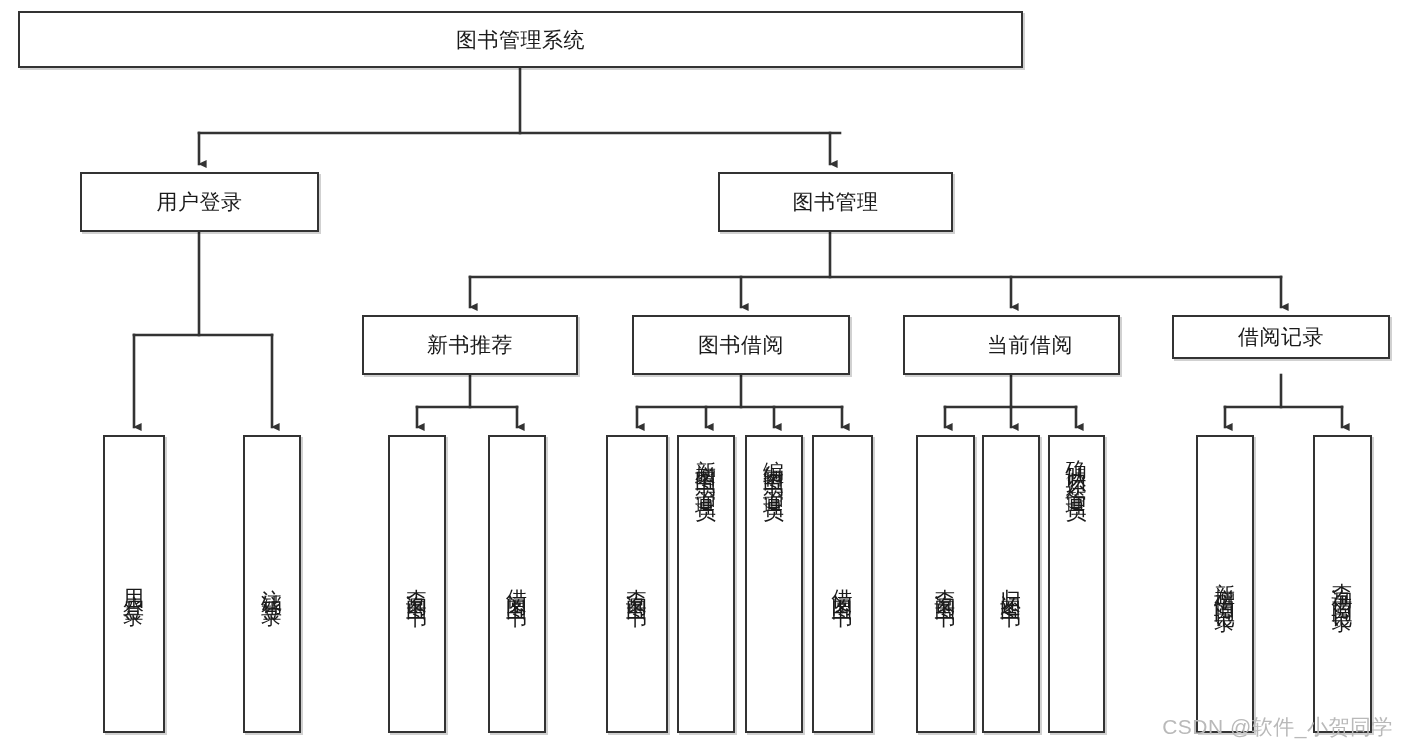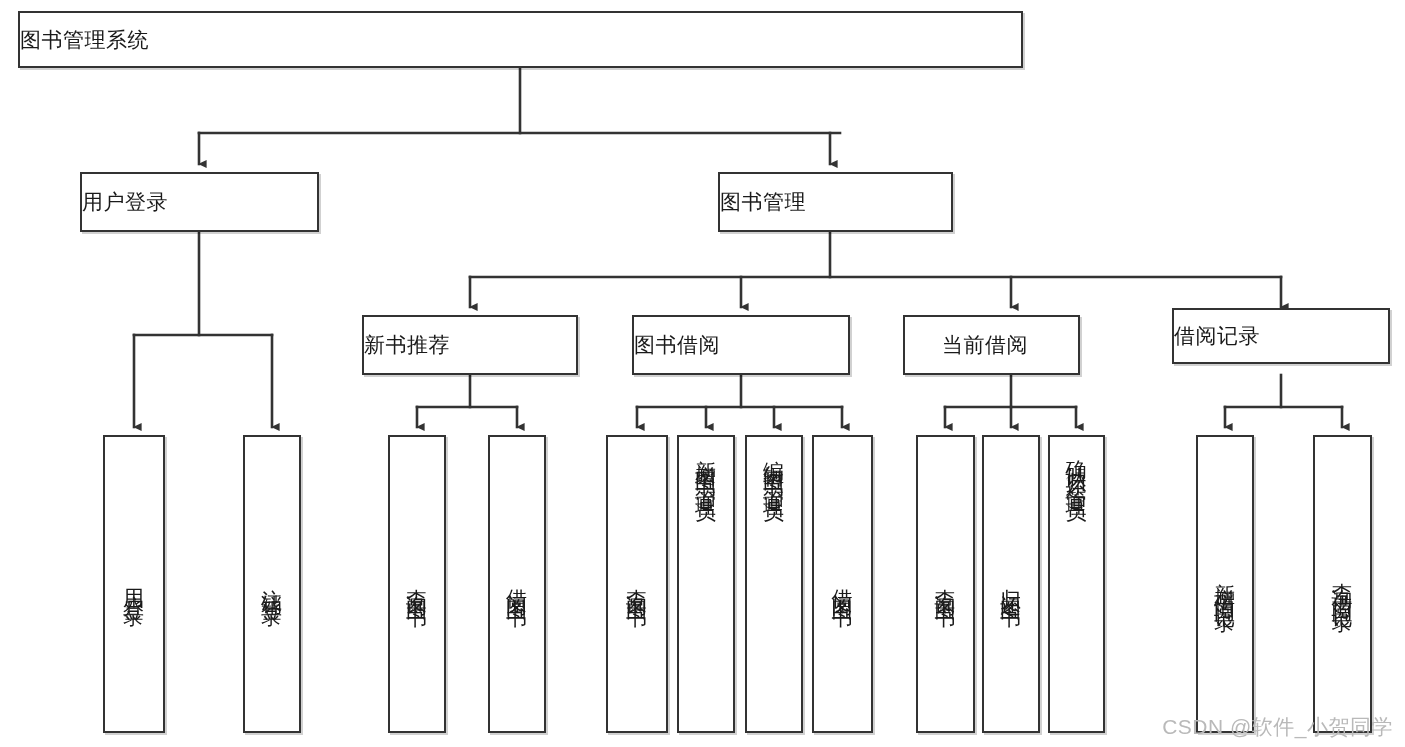--- a/index.html
+++ b/index.html
@@ -25,20 +25,21 @@
     height: 747px;
     pointer-events: none;
   }
   .node {
     position: absolute;
     box-sizing: border-box;
     border: 2px solid #333333;
     background: #ffffff;
     display: flex;
     align-items: center;
+    justify-content: center;
     box-shadow: 2px 2px 0 rgba(0,0,0,0.18);
   }
   .node-label-h {
     font-size: 21px;
     color: #1a1a1a;
     line-height: 1.1;
     letter-spacing: 0.5px;
     white-space: nowrap;
   }
   .node-vert {
@@ -146,24 +147,24 @@
   <div class="node" style="left:712px; top:172px; width:235px; height:60px;margin-left:6px;">
     <span class="node-label-h">图书管理</span>
   </div>
 
   <div class="node" style="left:632px; top:315px; width:218px; height:60px;">
     <span class="node-label-h">图书借阅</span>
   </div>
   <div class="node" style="left:362px; top:315px; width:216px; height:60px;">
     <span class="node-label-h">新书推荐</span>
   </div>
-  <div class="node" style="left:903px; top:315px; width:177px; height:60px;padding-left:37px;">
+  <div class="node" style="left:903px; top:315px; width:217px; height:60px;padding-left:37px;">
     <span class="node-label-h">当前借阅</span>
   </div>
-  <div class="node" style="left:1172px; top:308px; width:218px; height:56px;">
+  <div class="node" style="left:1172px; top:315px; width:218px; height:44px;">
     <span class="node-label-h">借阅记录</span>
   </div>
 
   <div class="node node-vert" style="left:103px; top:435px; width:62px; height:298px;">
     <span class="vert-mid">
       <span class="node-label-v">用户登录</span>
     </span>
   </div>
 
   <div class="node node-vert" style="left:243px; top:435px; width:58px; height:298px;">

